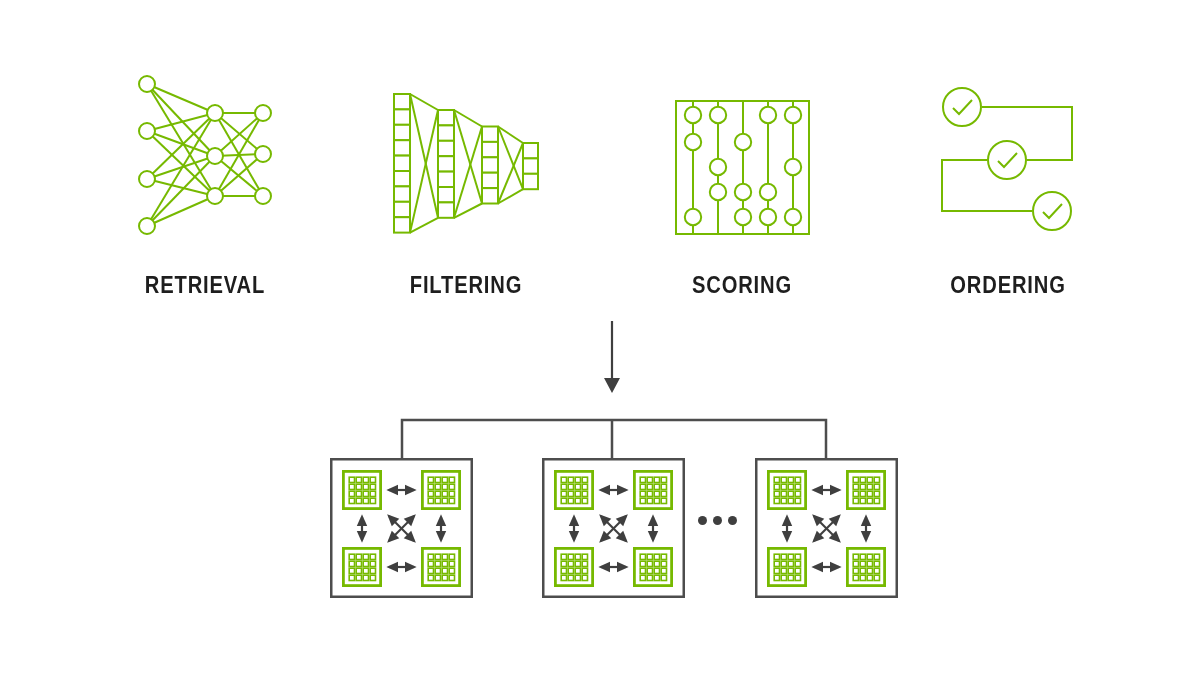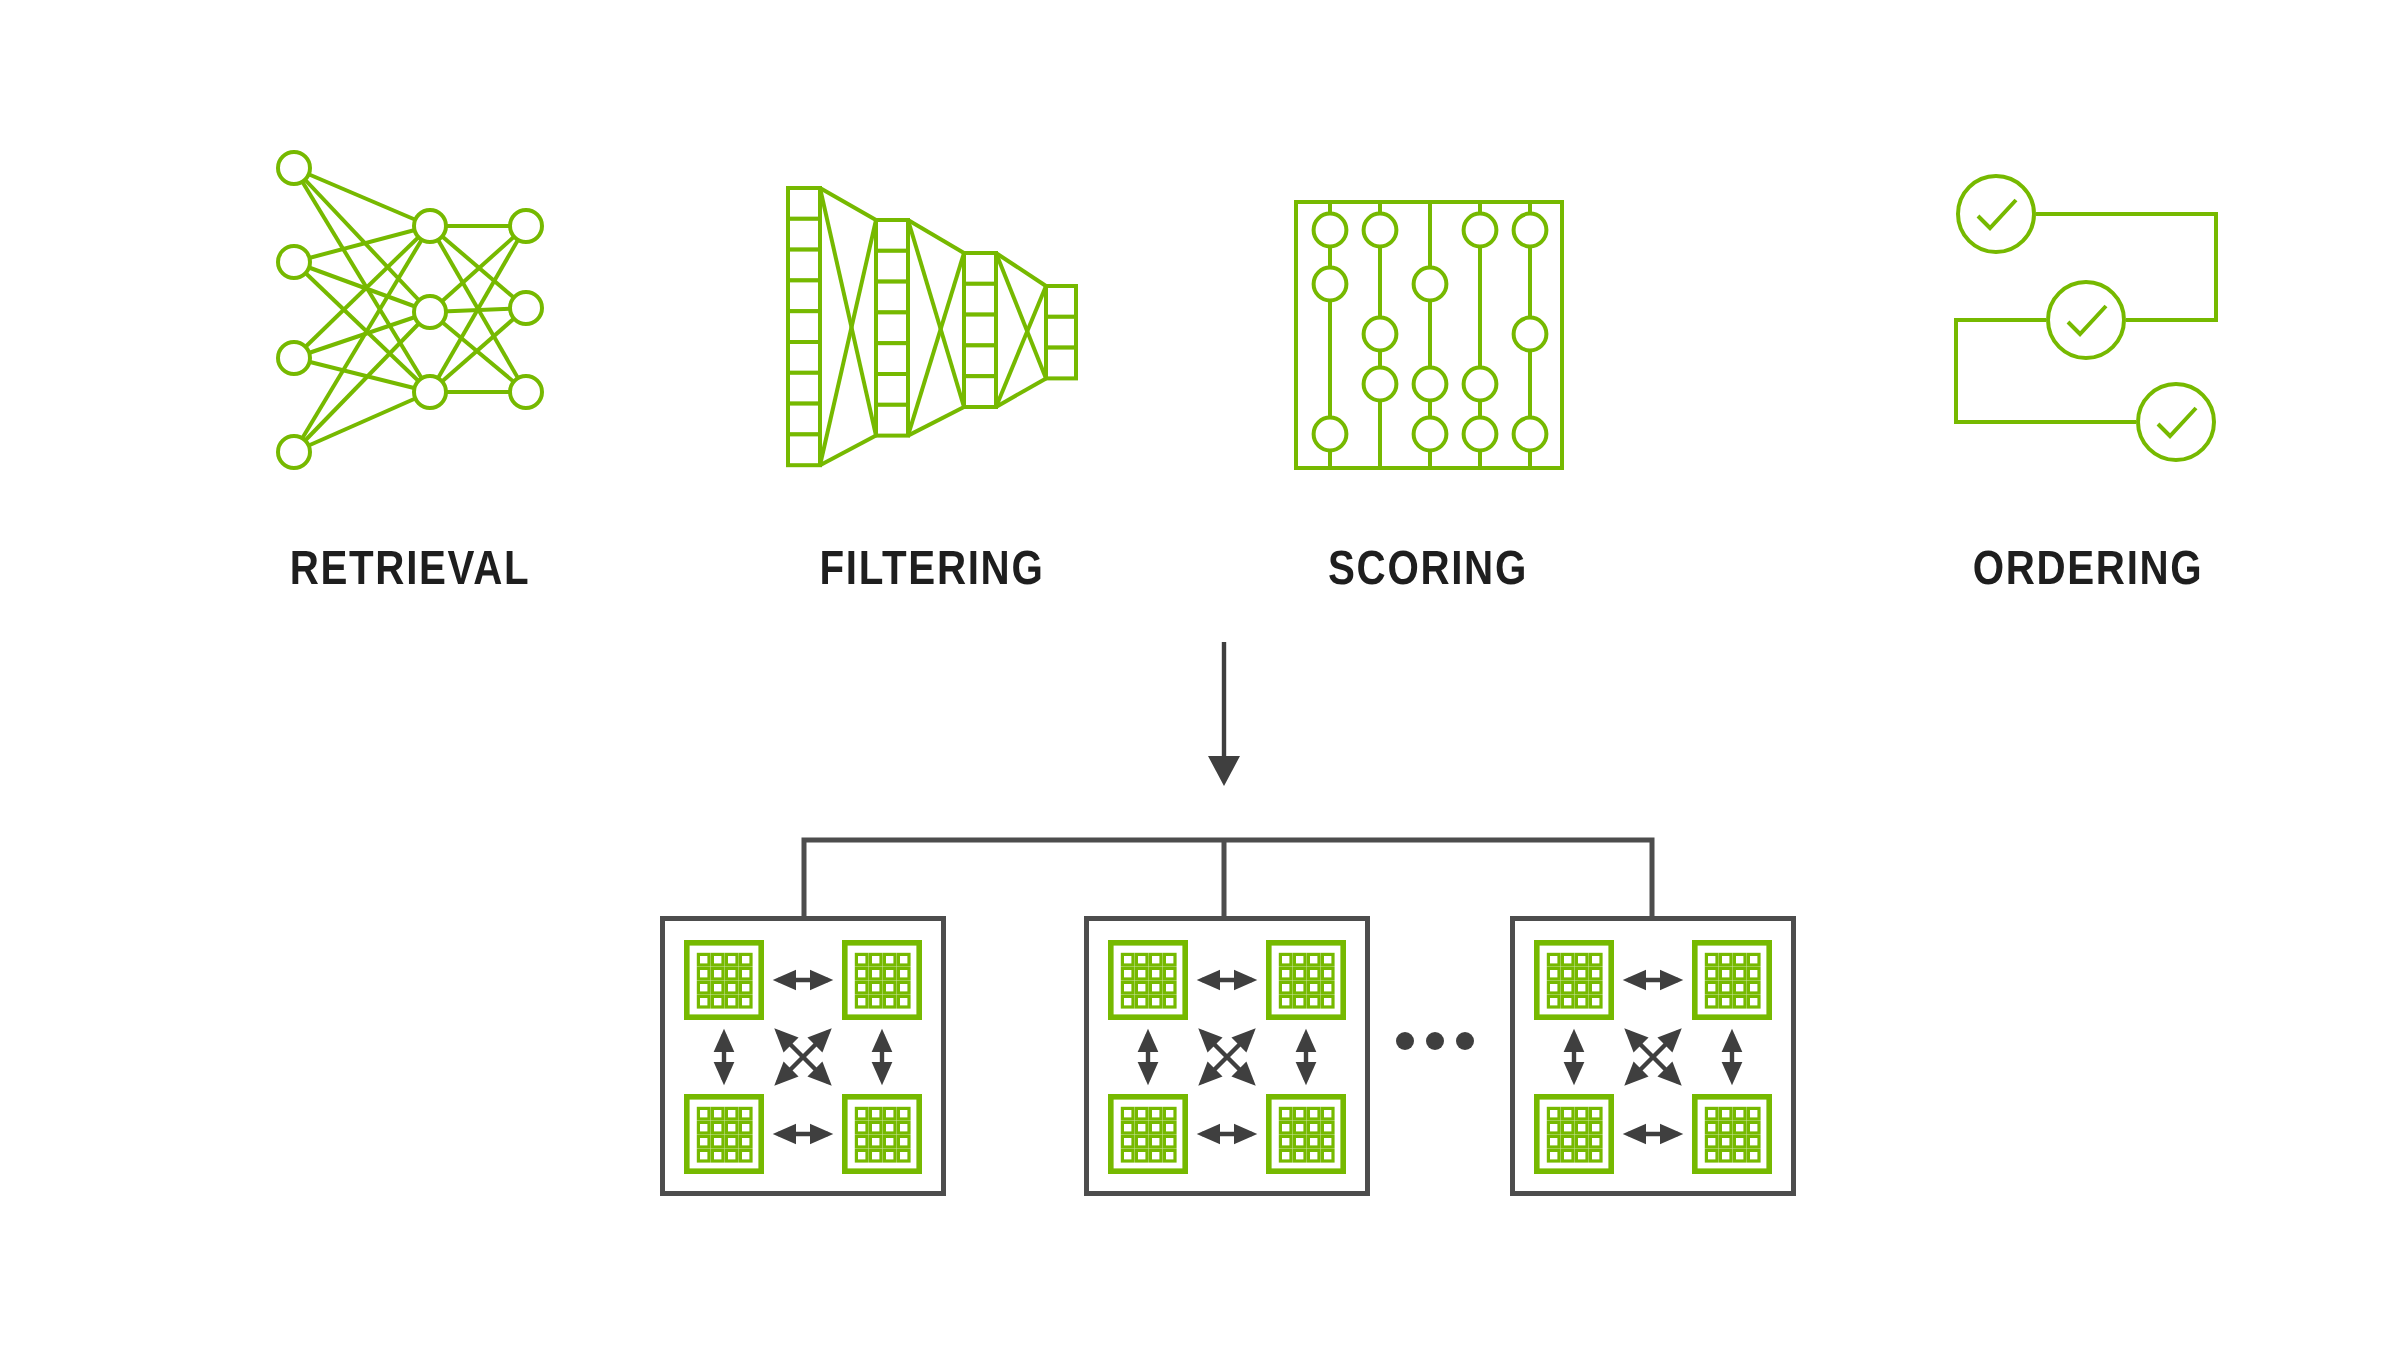--- a/index.html
+++ b/index.html
@@ -166,21 +166,21 @@
             <rect x="89" y="95.1" width="16" height="15.4"></rect>
           <rect x="130" y="50" width="15" height="15.4"></rect>
             <rect x="130" y="65.4" width="15" height="15.4"></rect>
             <rect x="130" y="80.8" width="15" height="15.4"></rect>
         </g>
       </svg>
     </div>
     <div class="stage-label">FILTERING</div>
   </div>
 
-  <div class="stage" style="left:604px">
+  <div class="stage" style="left:632px">
     <div class="icon-area">
       <svg width="135" height="135" viewBox="0 0 135 135">
         <rect x="1" y="1" width="133" height="133" class="sg"></rect>
         <g class="sg">
           <line x1="18" y1="1" x2="18" y2="134"></line>
           <line x1="43" y1="1" x2="43" y2="134"></line>
           <line x1="68" y1="1" x2="68" y2="134"></line>
           <line x1="93" y1="1" x2="93" y2="134"></line>
           <line x1="118" y1="1" x2="118" y2="134"></line>
         </g>
@@ -199,21 +199,21 @@
             <circle cx="93" cy="117" r="8.2"></circle>
           <circle cx="118" cy="15" r="8.2"></circle>
             <circle cx="118" cy="67" r="8.2"></circle>
             <circle cx="118" cy="117" r="8.2"></circle>
         </g>
       </svg>
     </div>
     <div class="stage-label">SCORING</div>
   </div>
 
-  <div class="stage" style="left:934px">
+  <div class="stage" style="left:898px">
     <div class="icon-area">
       <svg width="136" height="148" viewBox="0 0 136 148">
         <g class="sg">
           <polyline points="42,20 132,20 132,73 87,73"></polyline>
           <polyline points="47,73 2,73 2,124 92,124"></polyline>
         </g>
         <g class="sgf">
           <circle cx="22" cy="20" r="19"></circle>
           <circle cx="67" cy="73" r="19"></circle>
           <circle cx="112" cy="124" r="19"></circle>

